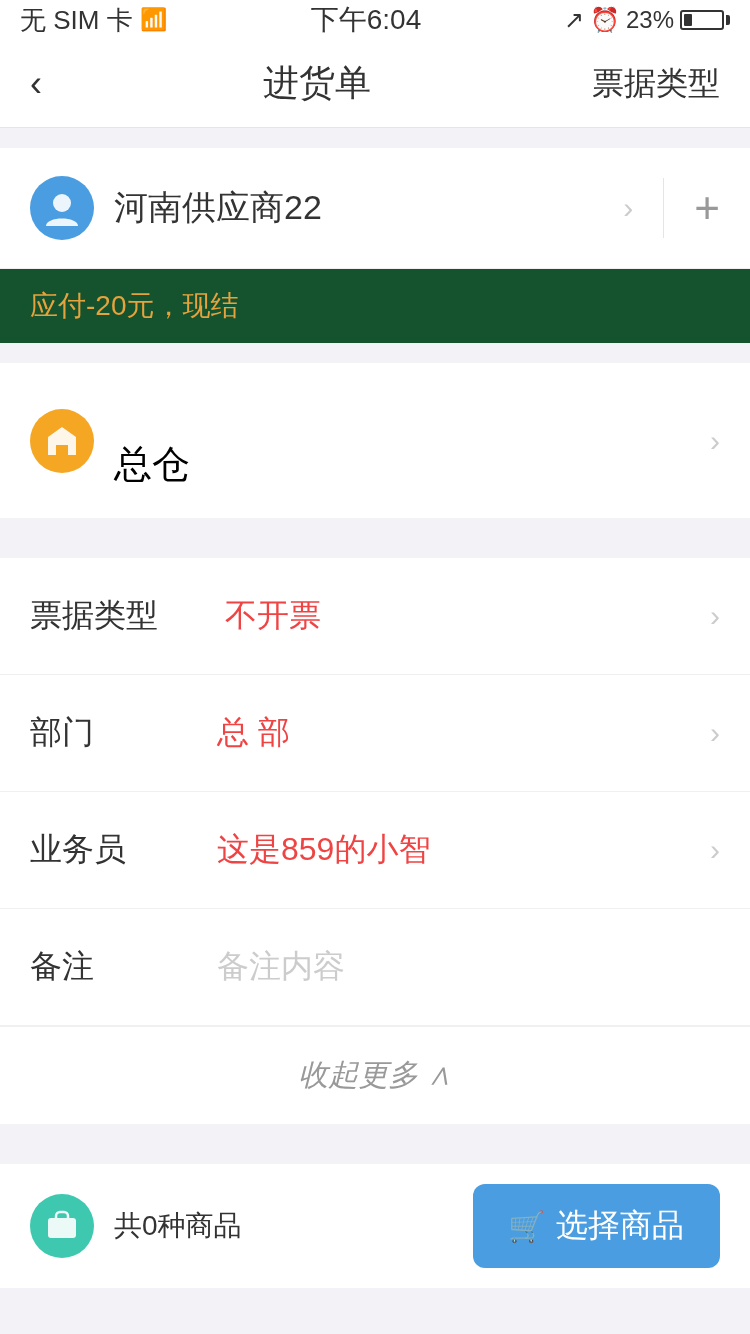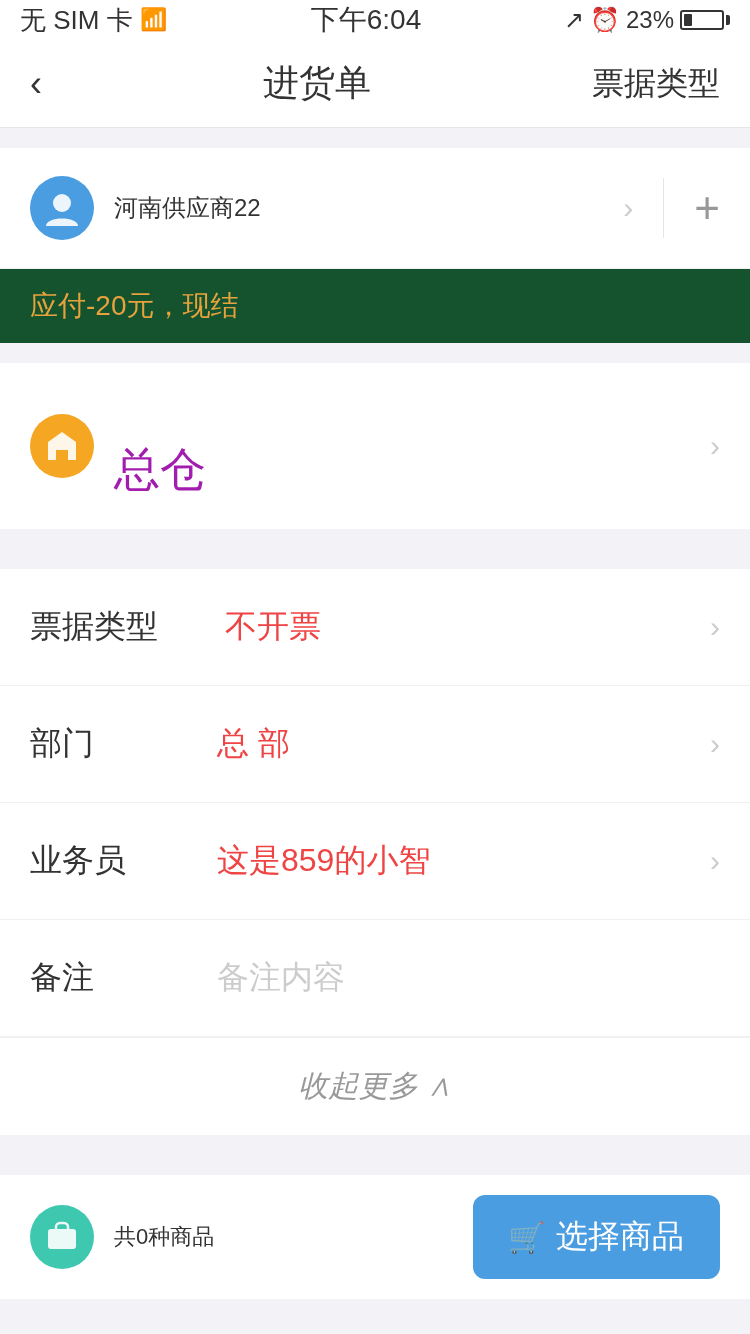--- a/index.html
+++ b/index.html
@@ -107,21 +107,21 @@
       background: #4a9de0;
       display: flex;
       align-items: center;
       justify-content: center;
       margin-right: 20px;
       flex-shrink: 0;
     }
     .supplier-avatar svg { width: 40px; height: 40px; }
     .supplier-name {
       flex: 1;
-      font-size: 24px;
+      font-size: 34px;
       color: #333;
     }
     .arrow-icon { color: #ccc; font-size: 30px; margin-right: 0; }
     .divider-v {
       width: 1px;
       height: 60px;
       background: #e5e5e5;
       margin: 0 30px;
     }
     .add-btn {
@@ -149,22 +149,22 @@
       border-radius: 50%;
       background: #f5a623;
       display: flex;
       align-items: center;
       justify-content: center;
       margin-right: 20px;
       flex-shrink: 0;
     }
     .warehouse-name {
       flex: 1;
-      font-size: 46px;
-      color: #a21caf;
+      font-size: 38px;
+      color: #000000;
       margin-top: 48px;
     }
 
     
     .form-section {
       background: #fff;
       margin-top: 20px;
     }
     .form-row {
       display: flex;
@@ -218,21 +218,21 @@
       border-radius: 50%;
       background: #3ec8b0;
       display: flex;
       align-items: center;
       justify-content: center;
       margin-right: 20px;
       flex-shrink: 0;
     }
     .product-count {
       flex: 1;
-      font-size: 22px;
+      font-size: 28px;
       color: #333;
     }
     .select-btn {
       background: #4a9de0;
       color: #fff;
       border-radius: 12px;
       padding: 20px 36px;
       font-size: 32px;
       display: flex;
       align-items: center;

